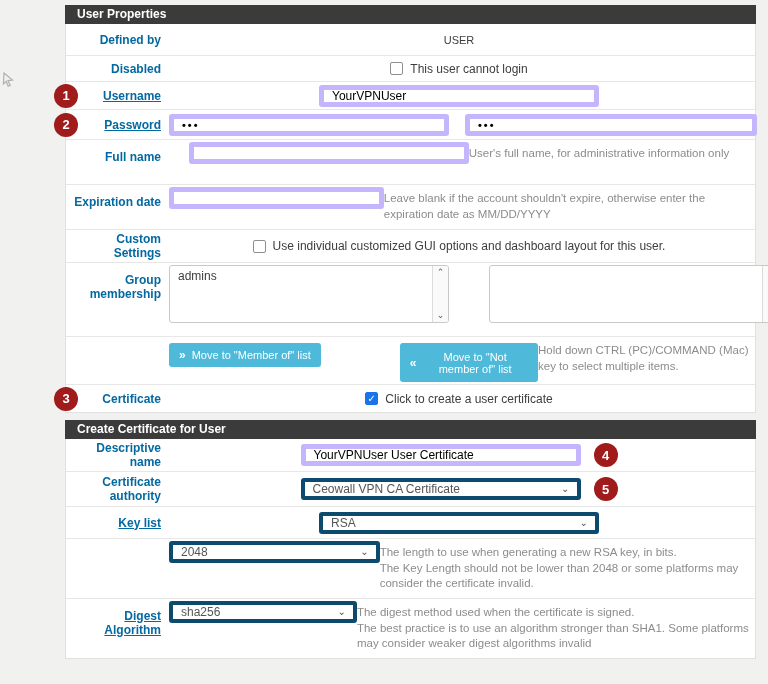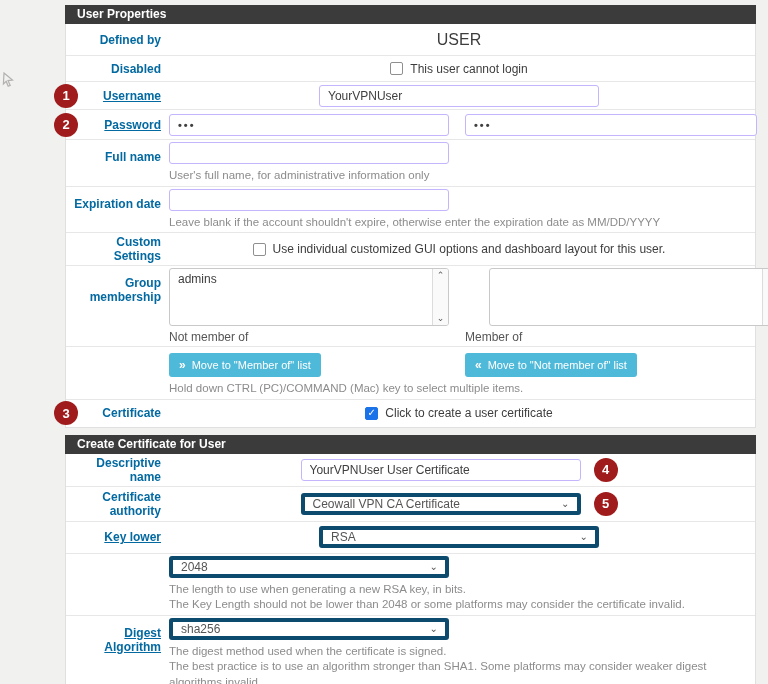--- a/index.html
+++ b/index.html
@@ -13,45 +13,45 @@
   .panel-header { width:691px; height:19px; background:#3b3b3b; color:#fff;
     font-size:12px; font-weight:bold; line-height:19px; padding-left:12px; }
   .panel-gap { height:7px; }
 
   .row { position:relative; display:flex; border-bottom:1px solid #e7e7e7; padding:2px 0; }
   .row:last-child { border-bottom:none; }
   .row.center { align-items:center; }
   .label-cell { width:95px; min-width:95px; text-align:right; font-size:12px;
     font-weight:bold; color:#0369a1; padding-top:0; }
   .row:not(.center) .label-cell { padding-top:8px; }
-  .content-cell { flex:1; margin-left:8px; display:flex; flex-direction:column;
+  .content-cell { flex:1; margin-left:8px; display:flex; flex-direction:row;
     justify-content:center; padding-right:6px; }
   .inline { flex-direction:row; align-items:center; }
 
   .r-defined   { min-height:32px; }
   .r-disabled  { min-height:26px; }
   .r-username  { min-height:28px; }
   .r-password  { min-height:30px; }
   .r-fullname  { min-height:45px; }
   .r-expire    { min-height:45px; }
   .r-custom    { min-height:26px; }
   .r-group     { min-height:74px; }
   .r-buttons   { min-height:48px; }
   .r-cert      { min-height:27px; }
   .r-descr     { min-height:33px;justify-content:space-between; }
   .r-ca        { min-height:35px; }
   .r-keytype   { min-height:32px; }
   .r-keylen    { min-height:60px; }
   .r-digest    { min-height:59px; }
 
   .u { text-decoration:underline; }
-  .static-value { font-size:16px; color:#3d3d3d; }
-
-  input.text { width:280px; height:22px; border:1px solid #c4b5fd; border-radius:3px;
-    padding:0 8px; font-size:12px; color:#404040; font-family:"Liberation Sans", sans-serif;
+  .static-value { font-size:11px; color:#3d3d3d; }
+
+  input.text { width:280px; height:22px; border:5px solid #c4b5fd; border-radius:3px;
+    padding:0 8px; font-size:12px; color:#000000; font-family:"Liberation Sans", sans-serif;
     background:#fff; outline:none; }
   input.pw { letter-spacing:2px; font-weight:bold; font-size:11px; }
   input.wide { width:292px; margin-left:16px; }
 
   .fake-select { width:280px; height:22px; border:4px solid #0c4a6e; border-radius:3px;
     padding:0 20px 0 8px; font-size:12px; color:#555; background:#fff;
     display:flex; align-items:center; position:relative; }
   .fake-select .chev { position:absolute; right:7px; top:50%; transform:translateY(-58%);
     font-size:10px; color:#555; }
 
@@ -240,21 +240,21 @@
       <div class="content-cell inline">
         <div class="fake-select">
           <span>Ceowall VPN CA Certificate</span>
           <span class="chev">⌄</span>
         </div>
         <span class="badge inline-badge">5</span>
       </div>
     </div>
 
     <div class="row center r-keytype">
-      <div class="label-cell"><span class="u">Key lower</span></div>
+      <div class="label-cell"><span class="u">Key list</span></div>
       <div class="content-cell inline">
         <div class="fake-select">
           <span>RSA</span>
           <span class="chev">⌄</span>
         </div>
       </div>
     </div>
 
     <div class="row r-keylen">
       <div class="label-cell"></div>

